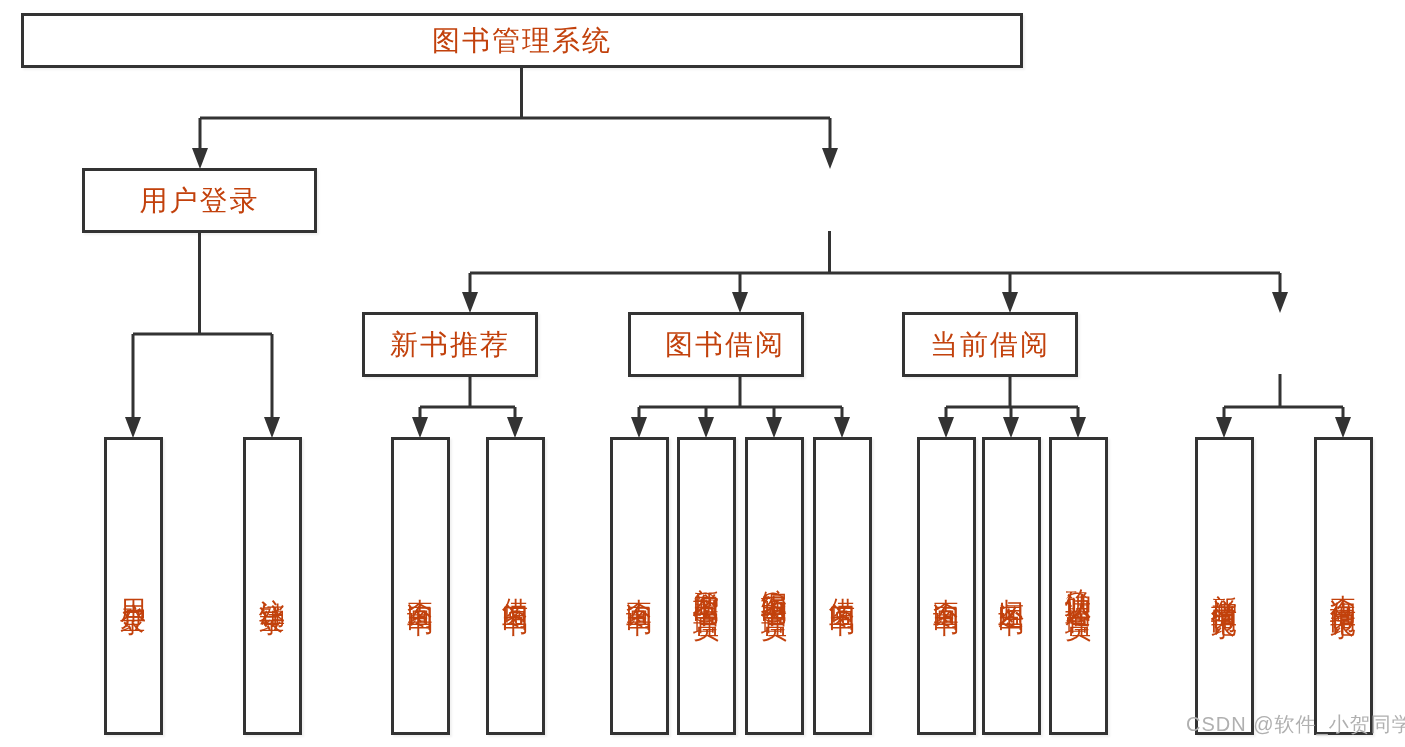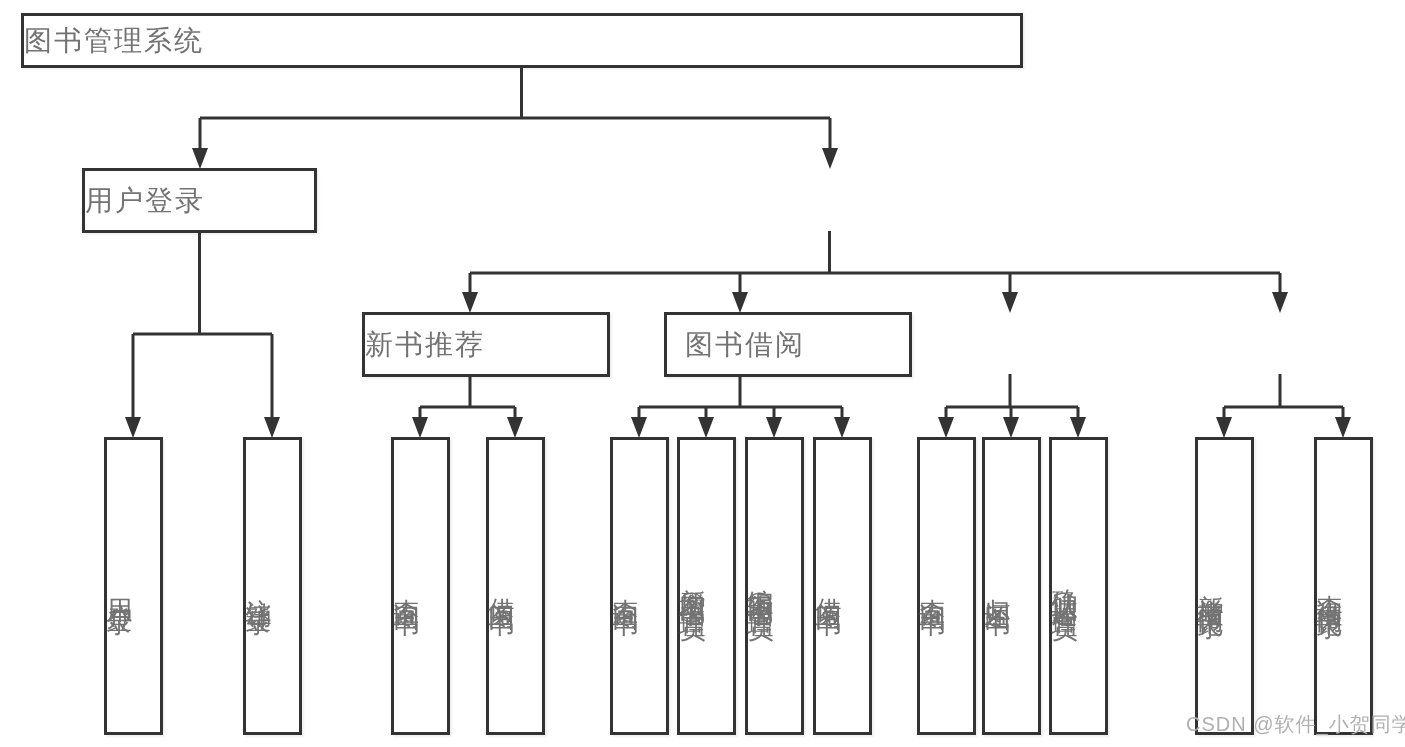--- a/index.html
+++ b/index.html
@@ -5,28 +5,28 @@
   html,body { margin:0; padding:0; background:#ffffff; }
   body { font-family: "Liberation Sans", "DejaVu Sans", sans-serif; }
   #canvas {
     position:relative; width:1405px; height:747px; background:#ffffff; overflow:hidden;
   }
   #connectors { position:absolute; left:0; top:0; width:1405px; height:747px; }
   #connectors path.line { fill:none; stroke:#333333; stroke-width:3; }
   #connectors path.arrow { fill:#333333; stroke:none; }
   .node {
     position:absolute; box-sizing:border-box; background:#ffffff;
-    border:3px solid #333333; color:#737373;
-    display:flex; align-items:center; justify-content:flex-start;
+    border:3px solid #333333; color:#c2410c;
+    display:flex; align-items:center; justify-content:center;
     box-shadow:2px 2px 2px rgba(0,0,0,0.06);
   }
   .node .label { font-size:28px; letter-spacing:2px; line-height:1; }
   .root  { left:21px;  top:13px;  width:1002px; height:55px; }
   .lvl2  { top:168px; width:235px; height:65px; }
-  .lvl3  { top:312px; width:248px; height:65px; }
+  .lvl3  { top:312px; width:176px; height:65px; }
   .leaf  { top:437px; width:59px;  height:298px; }
   .leaf .label {
     writing-mode:vertical-rl; text-orientation:mixed;
     font-size:26px; letter-spacing:4px; line-height:1; white-space:nowrap;
   }
   .watermark {
     position:absolute; left:1186px; top:711px;
     font-size:20px; color:#b0b0b0; letter-spacing:1px; white-space:nowrap;
   }
 </style>
@@ -70,22 +70,25 @@
     <span class="label">图书管理系统</span>
   </div>
 
   <div class="node lvl2" style="left:82px;">
     <span class="label">用户登录</span>
   </div>
 
   <div class="node lvl3" style="left:362px;">
     <span class="label">新书推荐</span>
   </div>
-  <div class="node lvl3" style="left:664px;padding-left:18px;">
+  <div class="node lvl3" style="left:628px;padding-left:18px;">
     <span class="label">图书借阅</span>
+  </div>
+  <div class="node lvl3" style="left:902px;">
+    <span class="label">当前借阅</span>
   </div>
 
   <div class="node leaf" style="left:104px;">
     <span class="label">用户登录</span>
   </div>
   <div class="node leaf" style="left:243px;">
     <span class="label">注销登录</span>
   </div>
 
   <div class="node leaf" style="left:391px;">

